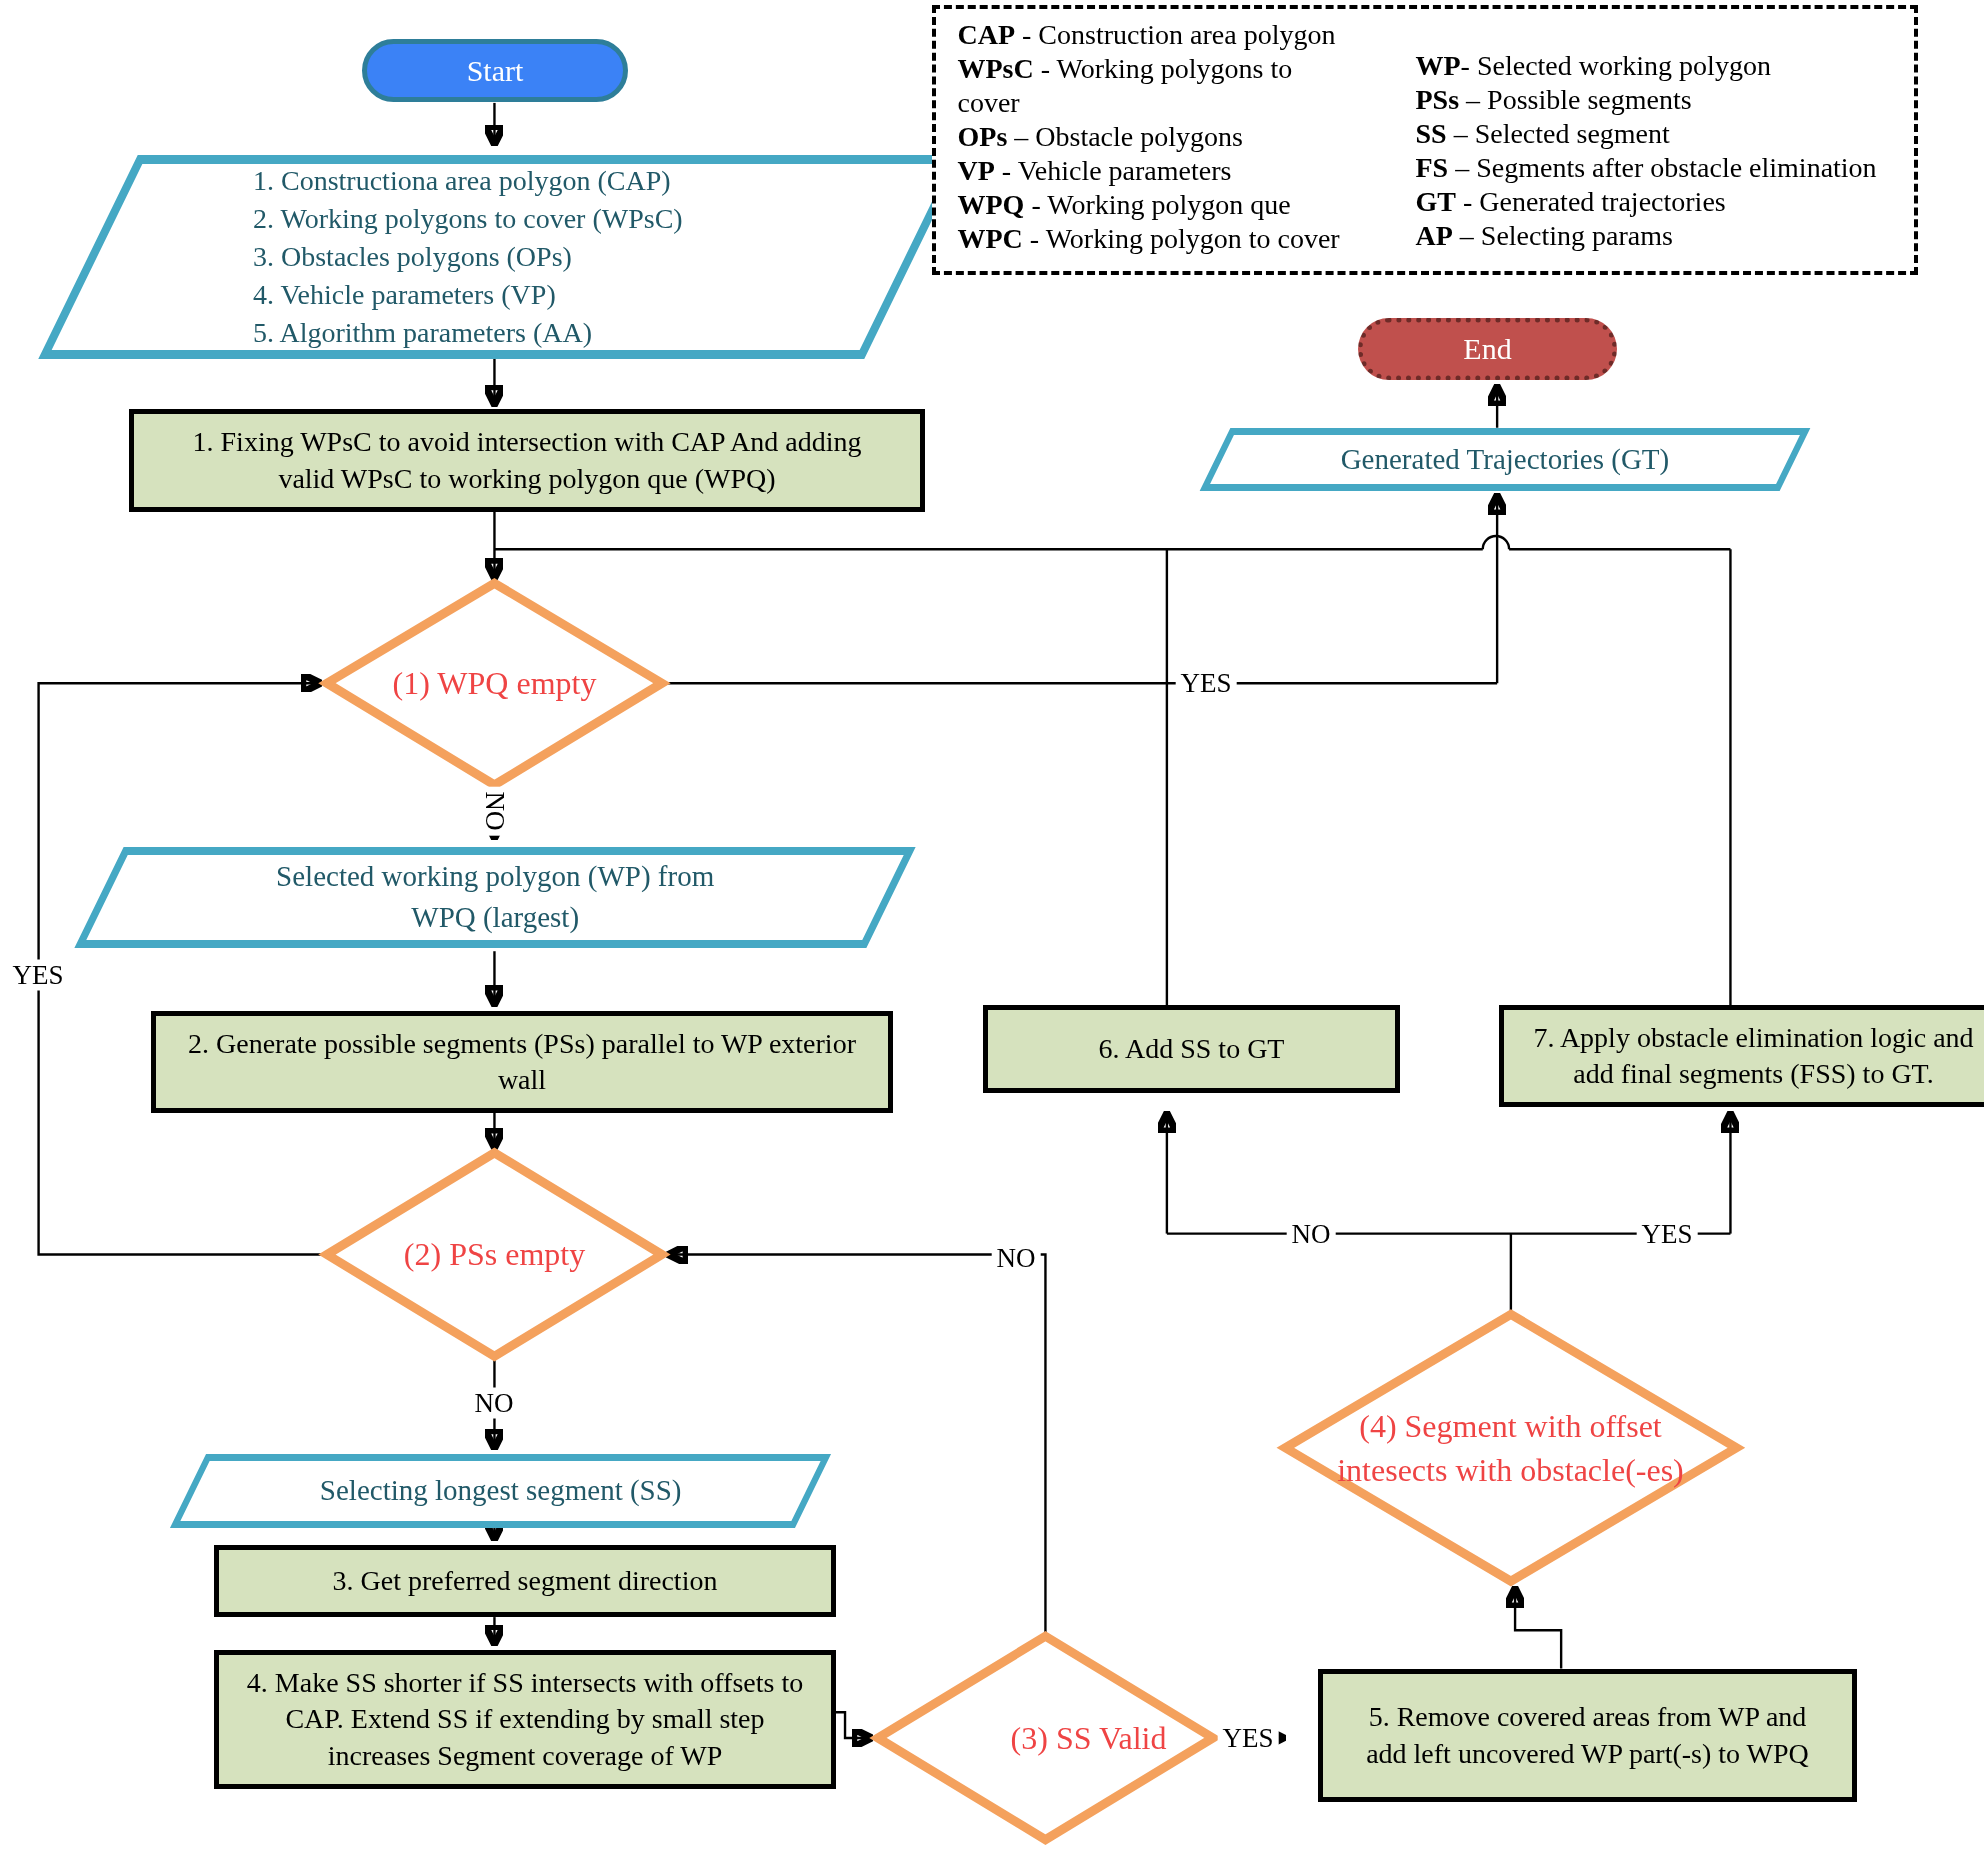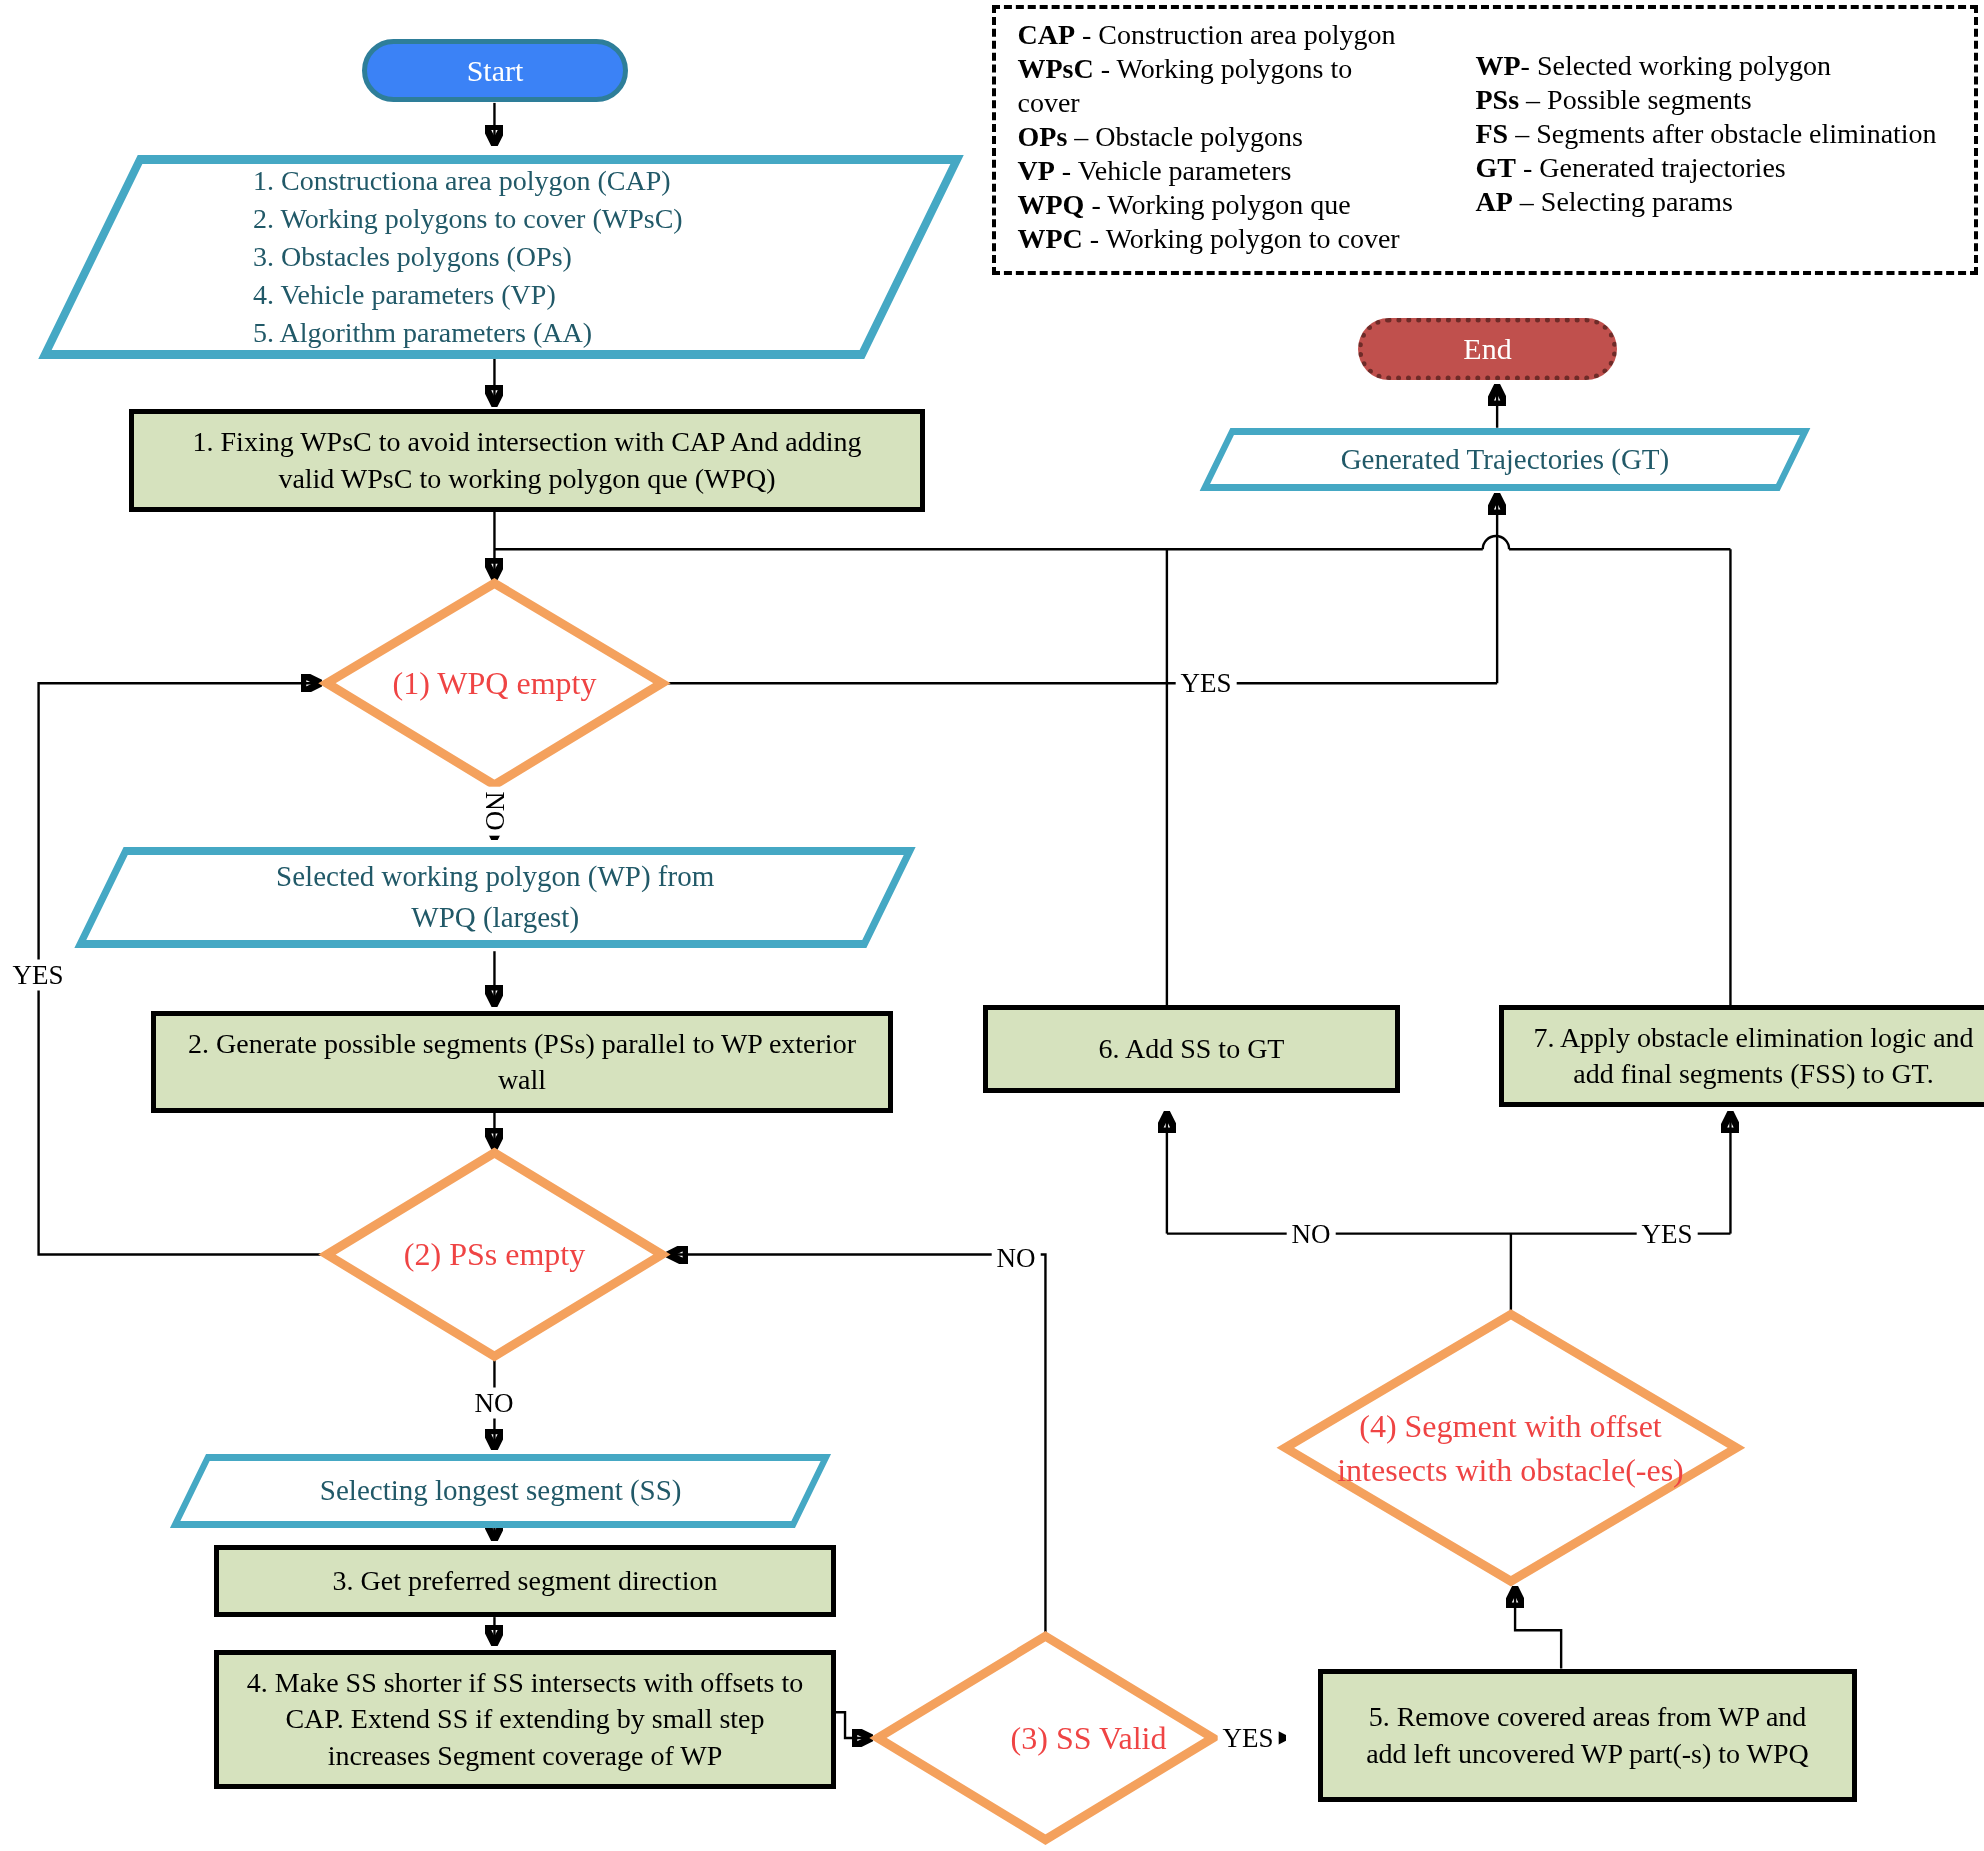--- a/index.html
+++ b/index.html
@@ -33,21 +33,21 @@
   .dlabel{
     position:absolute;display:flex;align-items:center;justify-content:center;text-align:center;
     color:#ef4444;font-size:32px;line-height:1.35;white-space:pre-line;pointer-events:none;
   }
   .branch{
     position:absolute;transform:translate(-50%,-50%);background:#fff;
     padding:0 4.8px;font-size:27px;color:#000;white-space:nowrap;
   }
   .branch.rot{transform:translate(-50%,-50%) rotate(90deg);}
   #legend-box{
-    position:absolute;left:992px;top:4.8px;width:986px;height:270px;background:#fff;
+    position:absolute;left:932px;top:4.8px;width:986px;height:270px;background:#fff;
     border:4.2px dashed #000;box-sizing:border-box;display:flex;padding:9.6px 20.3px 6px 21.5px;
   }
   .lcol{font-size:28px;line-height:34px;color:#000;}
   .lcol1{width:458px;}
   .lcol2{flex:1;padding-top:31px;}
   .lentry{white-space:pre-line;}
   .lentry b{font-weight:bold;}
 </style>
 </head>
 <body>
@@ -166,20 +166,21 @@
       <div class="lentry"><b>WPsC</b><span> - Working polygons to
 cover</span></div>
       <div class="lentry"><b>OPs</b><span> – Obstacle polygons</span></div>
       <div class="lentry"><b>VP</b><span> - Vehicle parameters</span></div>
       <div class="lentry"><b>WPQ</b><span> - Working polygon que</span></div>
       <div class="lentry"><b>WPC</b><span> - Working polygon to cover</span></div>
     </div>
     <div class="lcol lcol2">
       <div class="lentry"><b>WP</b><span>- Selected working polygon</span></div>
       <div class="lentry"><b>PSs</b><span> – Possible segments</span></div>
+      <div class="lentry"><b>SS</b><span> – Selected segment</span></div>
       <div class="lentry"><b>FS</b><span> – Segments after obstacle elimination</span></div>
       <div class="lentry"><b>GT</b><span> - Generated trajectories</span></div>
       <div class="lentry"><b>AP</b><span> – Selecting params</span></div>
     </div>
   </div>
 
 </div>
 
 
 </body></html>

